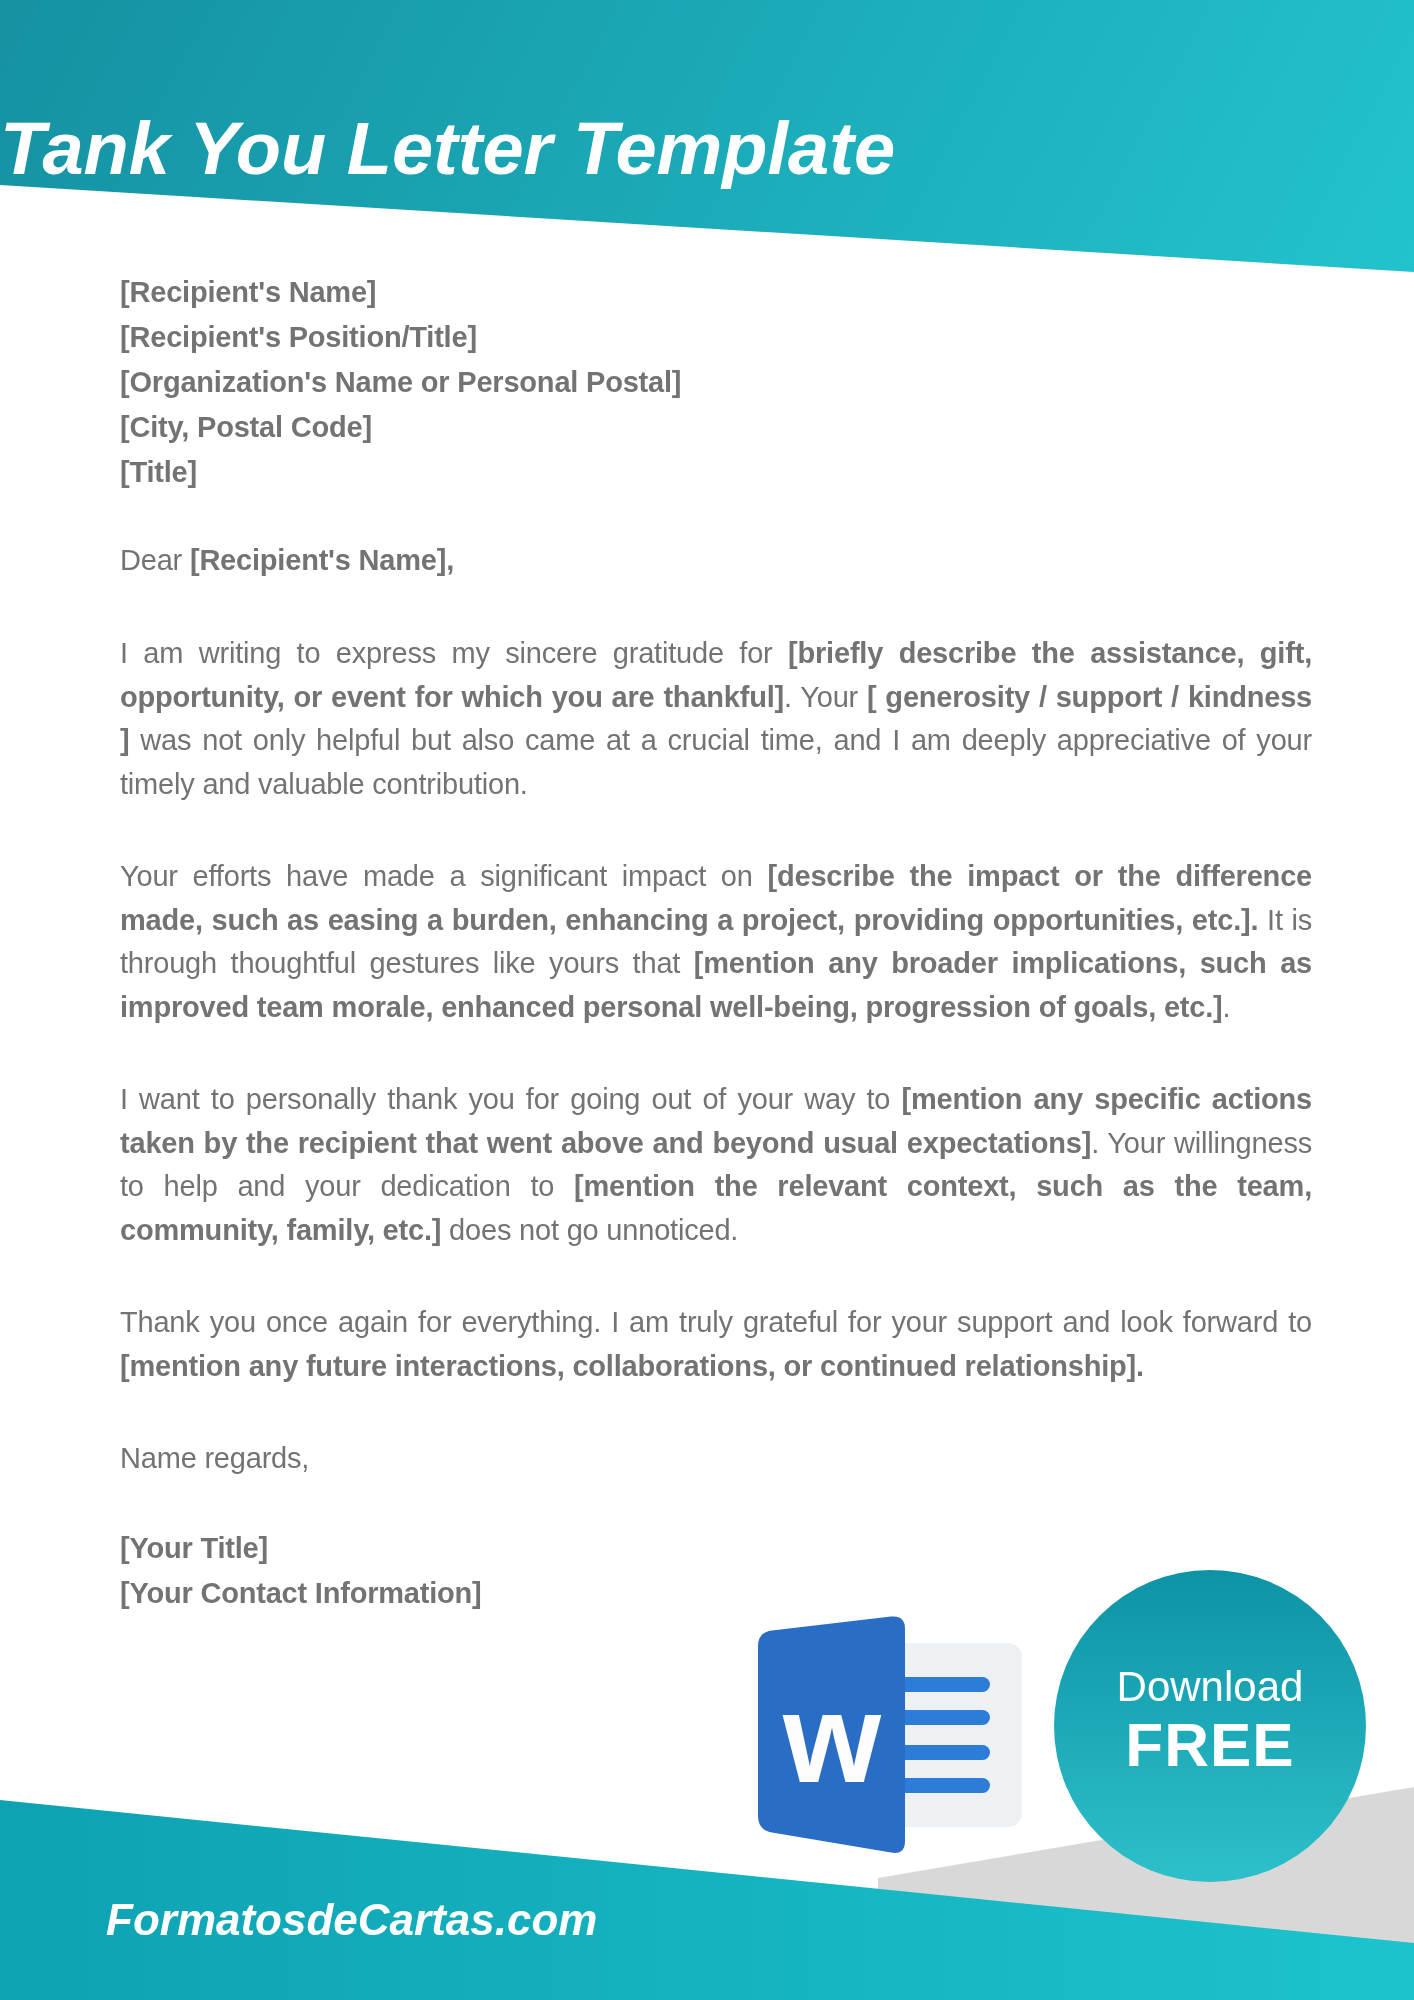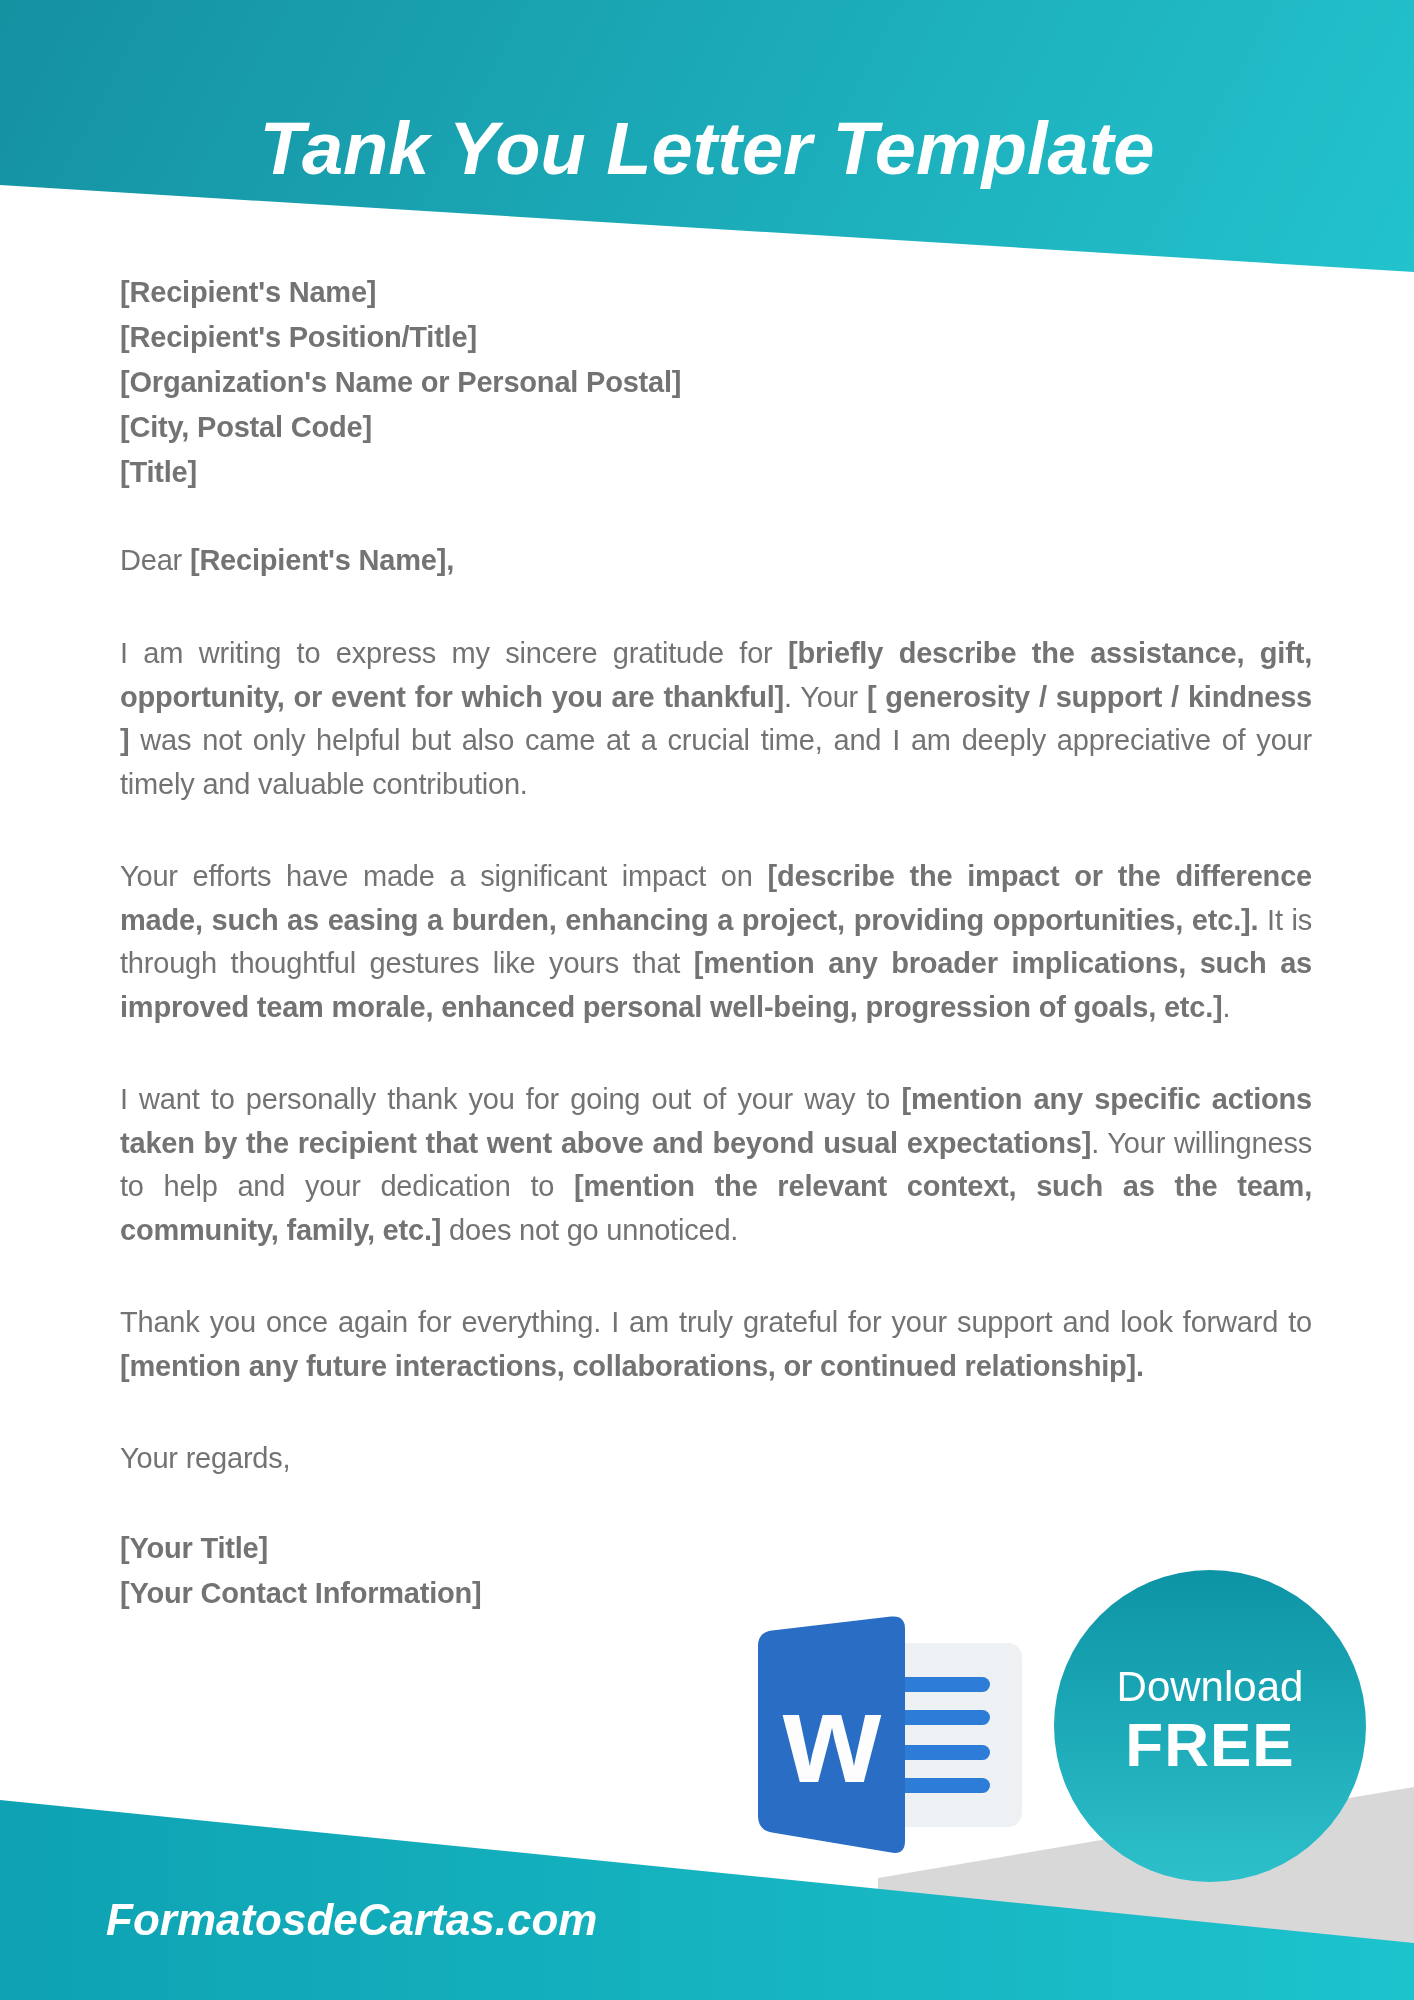--- a/index.html
+++ b/index.html
@@ -10,21 +10,21 @@
   }
   
   .header{
     position:absolute;left:0;top:0;width:1414px;height:272px;
     background:linear-gradient(118deg, var(--header_teal_dark,#1591a2) 0%, var(--header_teal_light,#22c3cd) 100%);
     clip-path:polygon(0 0,100% 0,100% 100%,0 68%);
     z-index:1;
   }
   .title{
     position:absolute;left:0;top:56px;width:100%;
-    text-align:center;color:#ffffff;
+    color:#ffffff;
     font-size:74px;font-weight:700;font-style:italic;
     z-index:2;
   }
   
   .letter{
     position:absolute;left:120px;top:270px;width:1192px;
     color:#737373;font-size:29px;letter-spacing:-0.2px;
     z-index:2;
   }
   .addr{font-weight:700;line-height:45px;}
@@ -64,21 +64,21 @@
     <div>[Recipient's Position/Title]</div>
     <div>[Organization's Name or Personal Postal]</div>
     <div>[City, Postal Code]</div>
     <div>[Title]</div>
   </div>
   <div class="salutation"><span>Dear </span><span class="b">[Recipient's Name],</span></div>
   <p class="para"><span>I am writing to express my sincere gratitude for </span><span class="b">[briefly describe the assistance, gift, opportunity, or event for which you are thankful]</span><span>. Your </span><span class="b">[ generosity / support / kindness ]</span><span> was not only helpful but also came at a crucial time, and I am deeply appreciative of your timely and valuable contribution.</span></p>
   <p class="para"><span>Your efforts have made a significant impact on </span><span class="b">[describe the impact or the difference made, such as easing a burden, enhancing a project, providing opportunities, etc.].</span><span> It is through thoughtful gestures like yours that </span><span class="b">[mention any broader implications, such as improved team morale, enhanced personal well-being, progression of goals, etc.]</span><span>.</span></p>
   <p class="para"><span>I want to personally thank you for going out of your way to </span><span class="b">[mention any specific actions taken by the recipient that went above and beyond usual expectations]</span><span>. Your willingness to help and your dedication to </span><span class="b">[mention the relevant context, such as the team, community, family, etc.]</span><span> does not go unnoticed.</span></p>
   <p class="para"><span>Thank you once again for everything. I am truly grateful for your support and look forward to </span><span class="b">[mention any future interactions, collaborations, or continued relationship].</span></p>
-  <div class="closing">Your regards,</div>
+  <div class="closing">Name regards,</div>
   <div class="sig">
     <div>[Your Title]</div>
     <div>[Your Contact Information]</div>
   </div>
 </div>
 
 <svg class="footer-svg" width="1414" height="440" viewBox="0 0 1414 440">
   <defs>
     <linearGradient id="tealband" x1="0" y1="0" x2="1" y2="0">
       <stop offset="0" stop-color="#0ea2b3"></stop>

